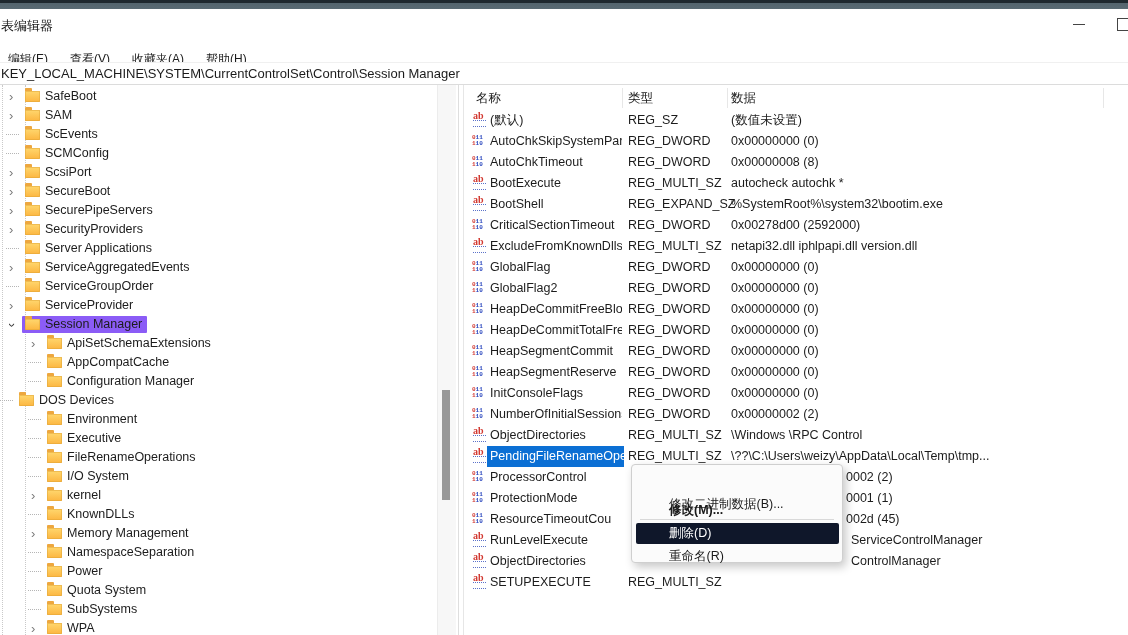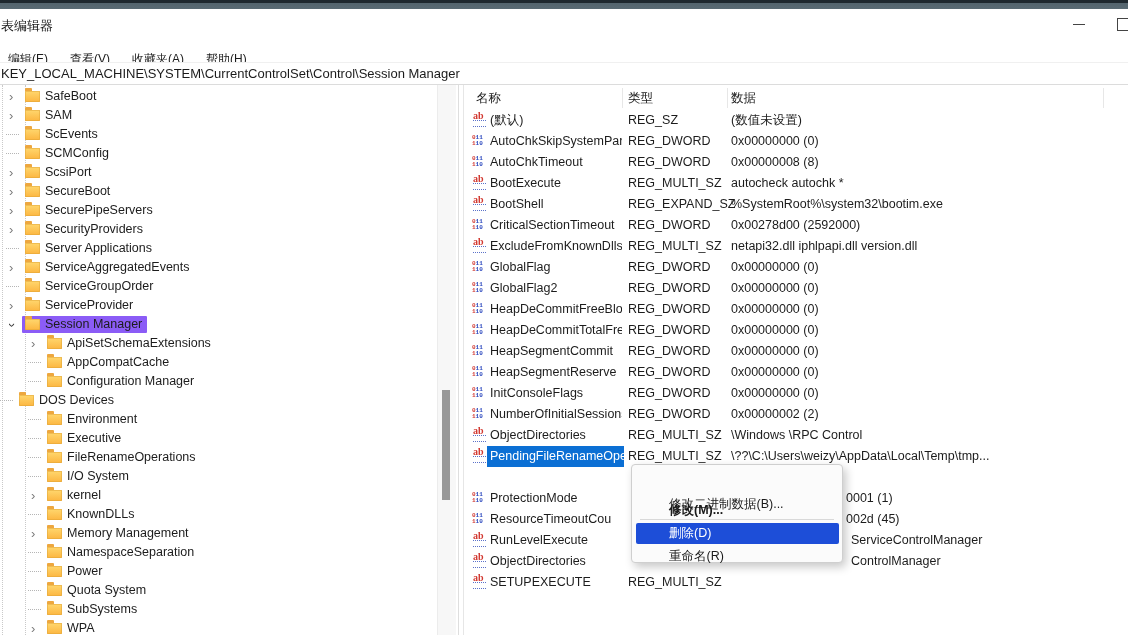--- a/index.html
+++ b/index.html
@@ -76,21 +76,21 @@
   .vic-dw{font-family:"Liberation Mono","DejaVu Sans Mono",monospace;font-size:6px;line-height:6px;
     color:#2f4bbf;font-weight:bold;padding-top:2px;box-sizing:border-box;}
   .vic-dw em{font-style:normal;color:#d23a32;}
 
   
   .cmenu{left:631px;top:379px;width:212px;height:99px;background:#fbfbfb;
     border:1px solid #cfcfcf;border-radius:4px;box-shadow:3px 4px 10px rgba(0,0,0,.22);z-index:10;box-sizing:border-box;}
   .citem{position:absolute;left:0;width:210px;height:23px;line-height:23px;font-size:12.5px;
     color:#1a1a1a;padding-left:37px;box-sizing:border-box;}
   .citem.bold{font-weight:bold;}
-  .citem.hl{left:4px;width:203px;height:21px;line-height:21px;background:#1d4ed8;color:#fff;
+  .citem.hl{left:4px;width:203px;height:21px;line-height:21px;background:#0f172a;color:#fff;
     border-radius:2px;padding-left:33px;}
   .csep{position:absolute;left:8px;right:8px;height:0;border-top:1px solid #d9d9d9;}
 </style>
 </head>
 <body>
 
 <div class="abs top-strip"></div>
 
 <div class="abs titlebar">
   <span class="abs title-text">表编辑器</span>
@@ -499,20 +499,25 @@
       </div>
       <div class="lrow" style="top: 361px;">
         <span class="vic vic-sz">
           <b>ab</b>
           <i></i>
         </span>
         <span class="cell c-name sel">PendingFileRenameOpe...</span>
         <span class="cell c-type">REG_MULTI_SZ</span>
         <span class="cell c-data">\??\C:\Users\weizy\AppData\Local\Temp\tmp...</span>
       </div>
+      <div class="lrow" style="top: 382px;">
+        <span class="vic vic-dw"><em>0</em>11<br><em>1</em>10</span>
+        <span class="cell c-name">ProcessorControl</span>
+        <span class="cell c-data" style="left: 380px;">0002 (2)</span>
+      </div>
       <div class="lrow" style="top: 403px;">
         <span class="vic vic-dw"><em>0</em>11<br><em>1</em>10</span>
         <span class="cell c-name">ProtectionMode</span>
         <span class="cell c-data" style="left: 380px;">0001 (1)</span>
       </div>
       <div class="lrow" style="top: 424px;">
         <span class="vic vic-dw"><em>0</em>11<br><em>1</em>10</span>
         <span class="cell c-name">ResourceTimeoutCou</span>
         <span class="cell c-data" style="left: 380px;">002d (45)</span>
       </div>

